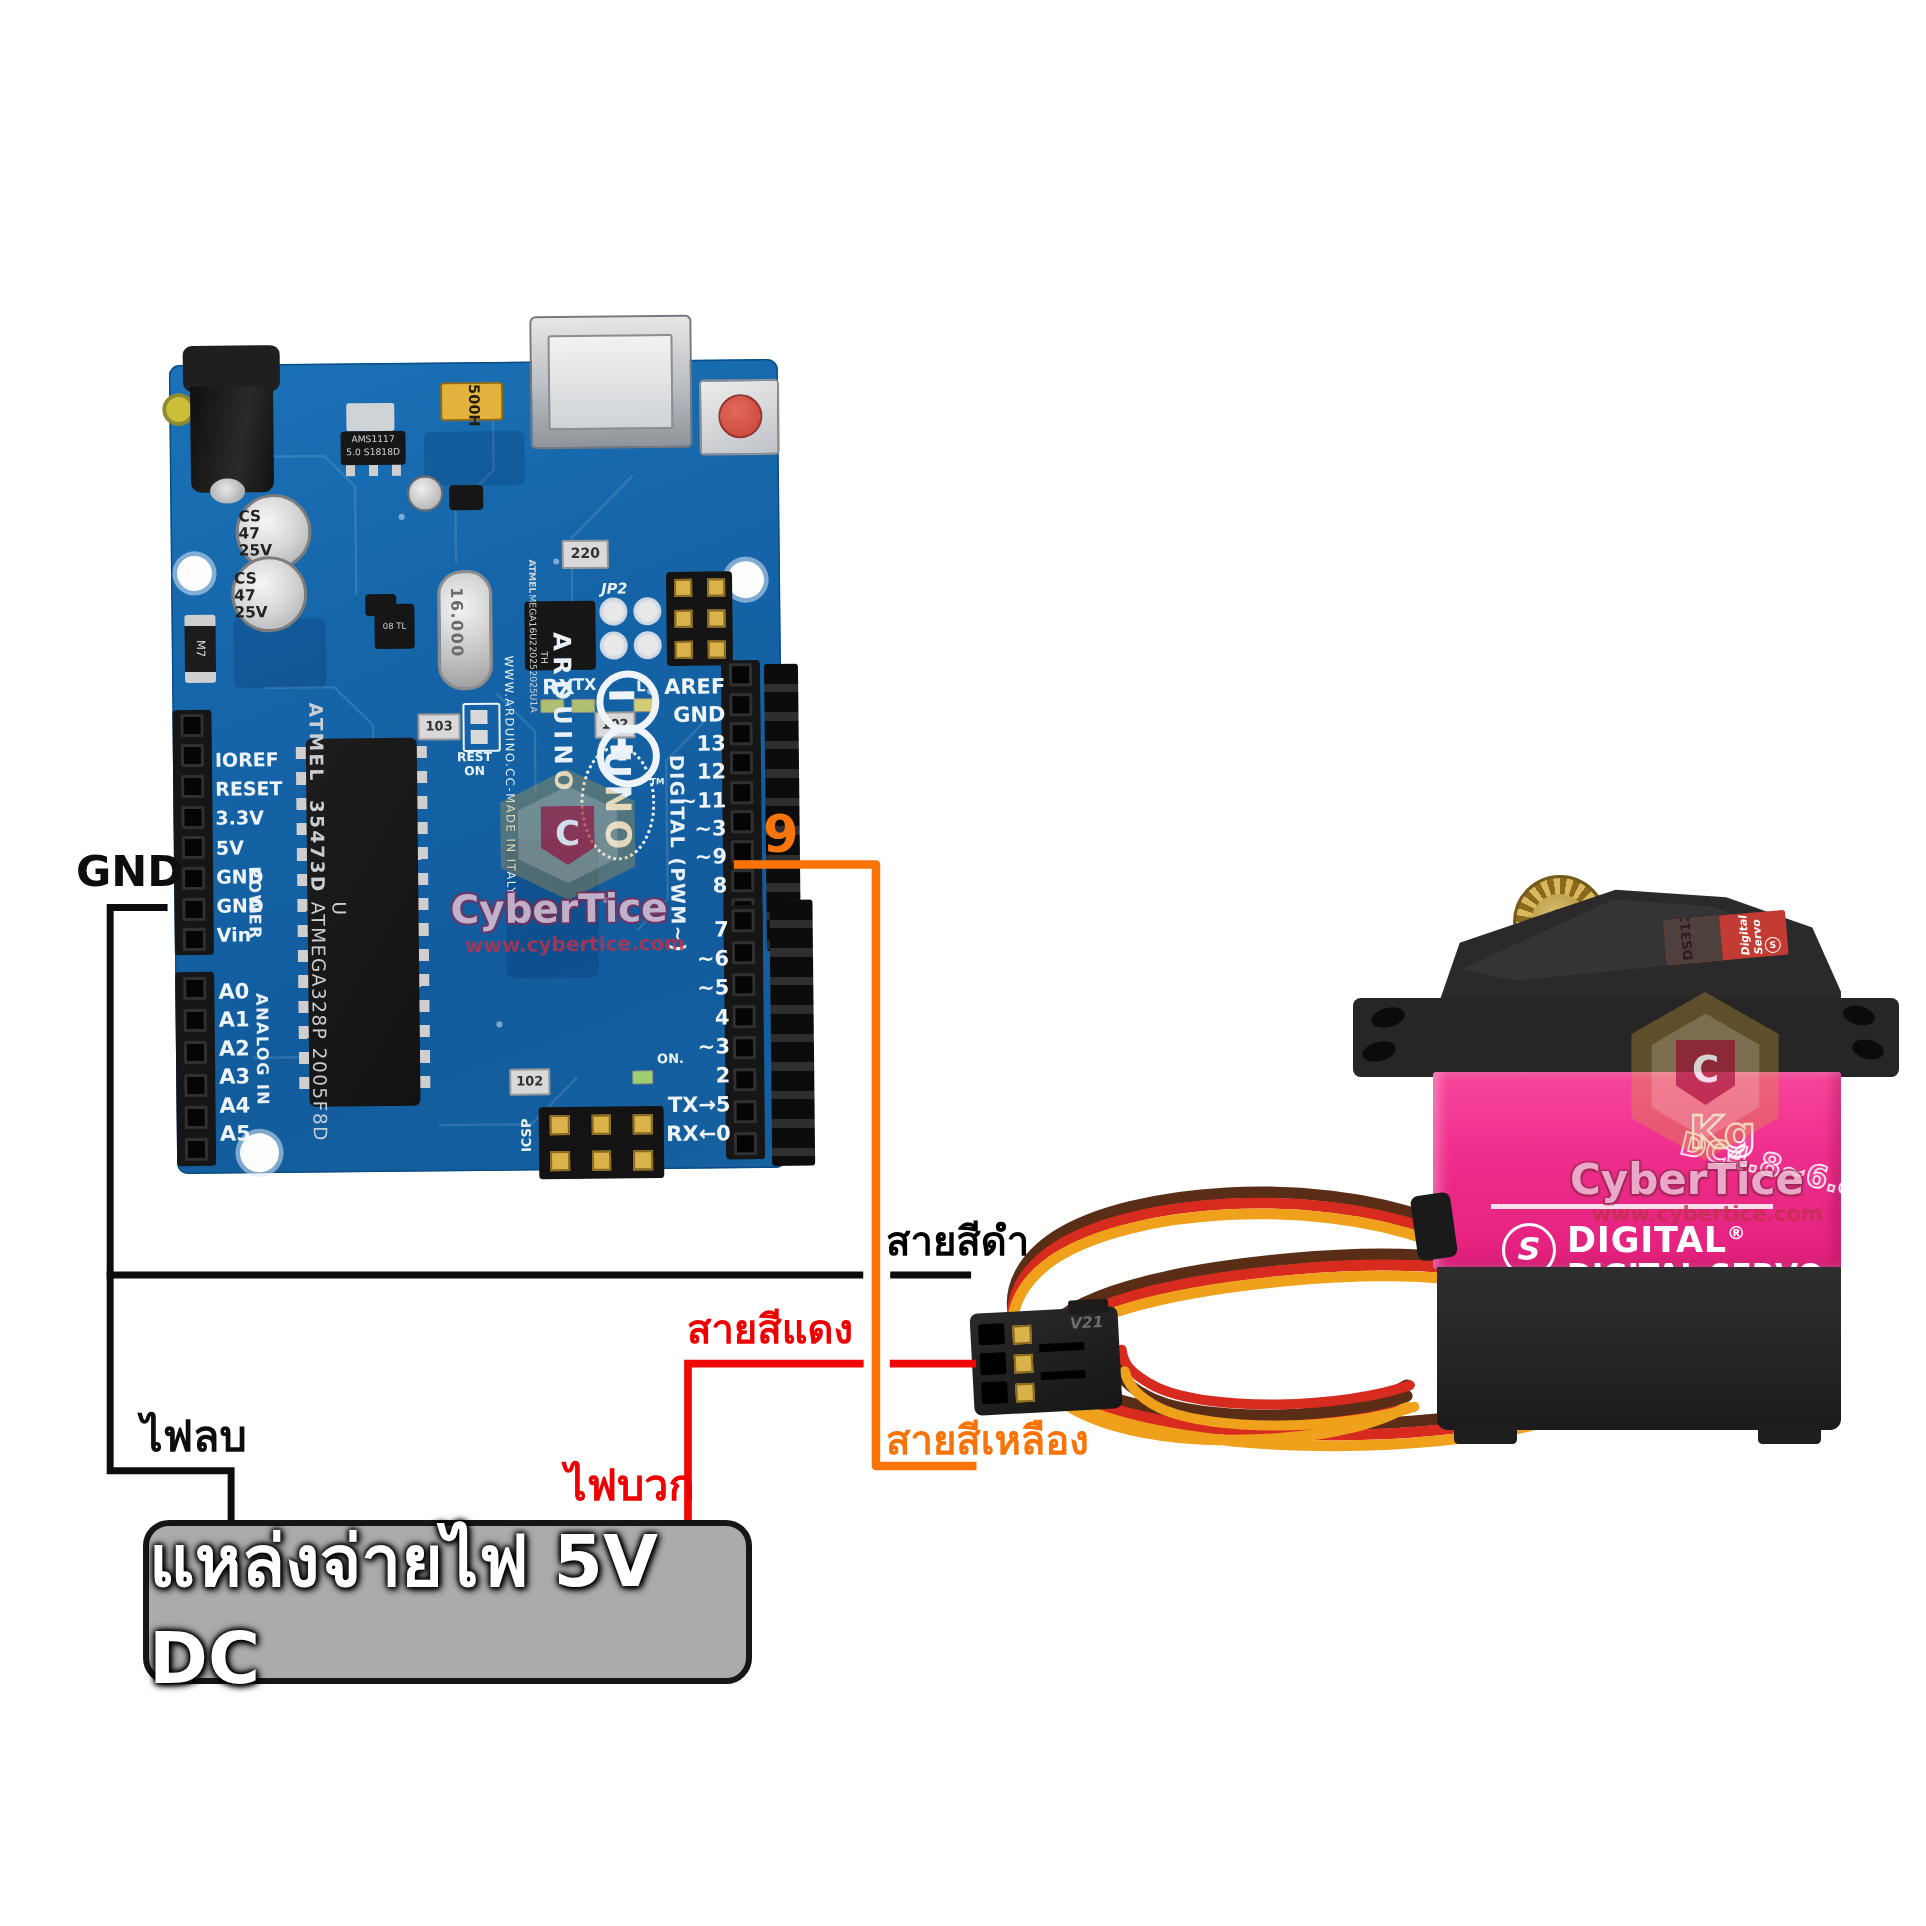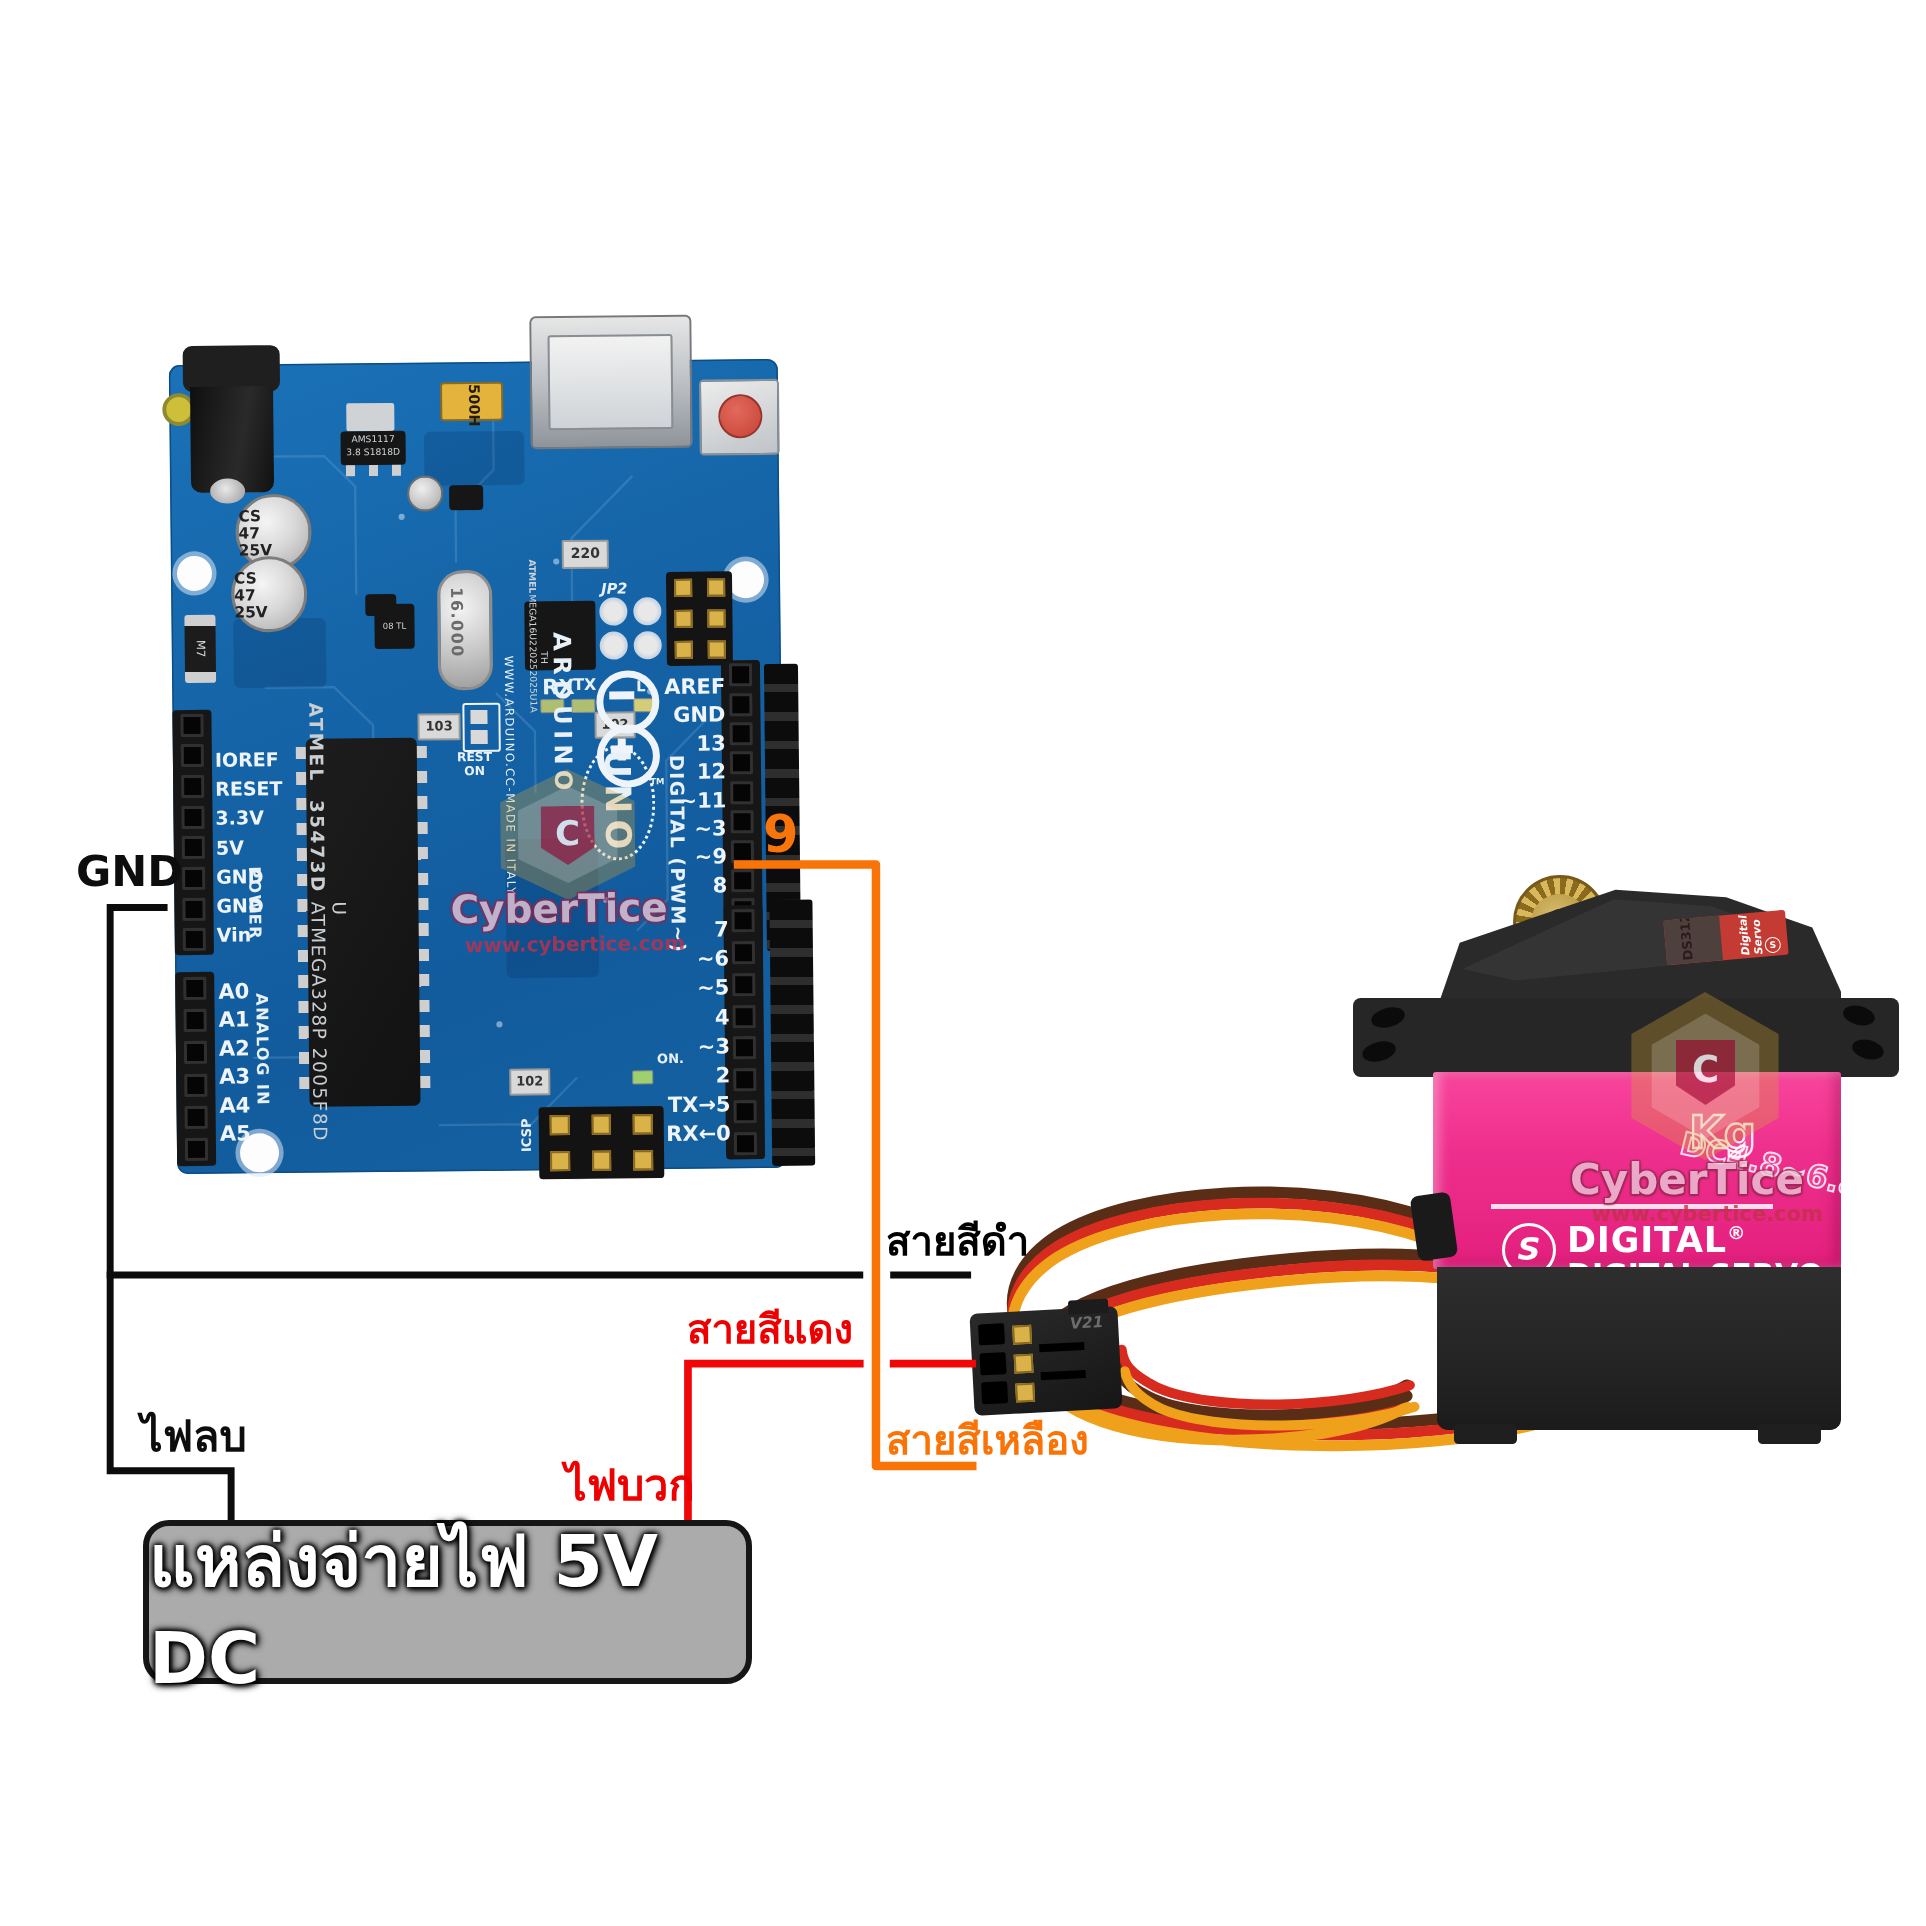--- a/index.html
+++ b/index.html
@@ -96,21 +96,21 @@
     <div class="abs" style="left:379px;top:-26px;width:121px;height:91px;background:linear-gradient(180deg,#f2f2f2,#cfd3d7);border:2.3px solid #8a8e93;border-radius:3.1px;"></div>
     <div class="abs" style="left:237px;top:113px;width:32px;height:32px;border-radius:50%;background:radial-gradient(circle at 40% 35%,#efefef,#a5a5a5);border:2.3px solid #6d6d6d;"></div>
 
     <div class="abs" style="left:530px;top:20px;width:76px;height:72px;background:linear-gradient(160deg,#ececec,#bfc3c7);border:2.3px solid #8c9095;border-radius:4.6px;"></div>
     <div class="abs" style="left:549px;top:35px;width:40px;height:40px;border-radius:50%;background:radial-gradient(circle at 40% 35%,#e2695c,#c74336);border:2.3px solid #97352c;"></div>
 
     <div class="abs vt" style="left:271px;top:20px;width:59px;height:35px;background:#e3b33c;border-radius:3.9px;border:2.3px solid #8a6a20;color:#241c08;font-size:14.6px;font-weight:bold;text-align:center;line-height:54px;"><span>500H</span></div>
     <div class="abs" style="left:177px;top:40px;width:48px;height:28px;background:#cfd3d6;border-radius:2.3px;"></div>
     <div class="abs chip" style="left:171px;top:68px;width:65px;height:34px;font-size:9.2px;text-align:center;line-height:1.4;padding-top:2.3px;box-sizing:border-box;">
       <div>AMS1117</div>
-        <div>3.8 S1818D</div>
+        <div>5.0 S1818D</div>
     </div>
     <div class="abs" style="left:176px;top:102px;width:55px;height:10.8px;background:repeating-linear-gradient(90deg,#cfcfcf 0 9.2px,transparent 9.2px 23px);"></div>
     <div class="abs chip" style="left:279px;top:123px;width:34px;height:25px;"></div>
     <div class="abs chip" style="left:194px;top:231px;width:31px;height:21.6px;"></div>
 
     <div class="cap" style="left:65px;top:130px;width:76px;height:76px;font-size:15.4px;line-height:1.1;padding-top:10.8px;box-sizing:border-box;">
       <div>CS</div>
         <div>47</div>
         <div>25V</div>
     </div>

